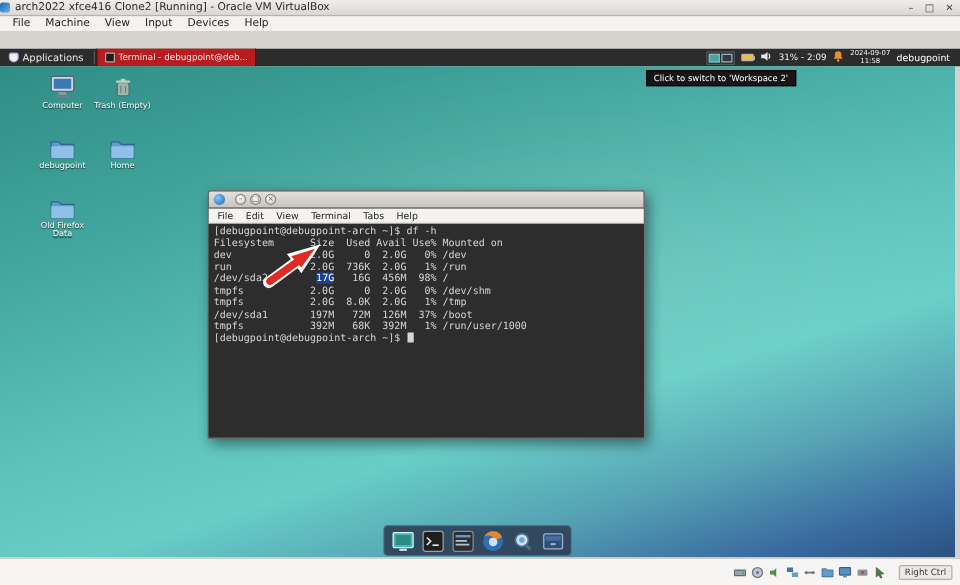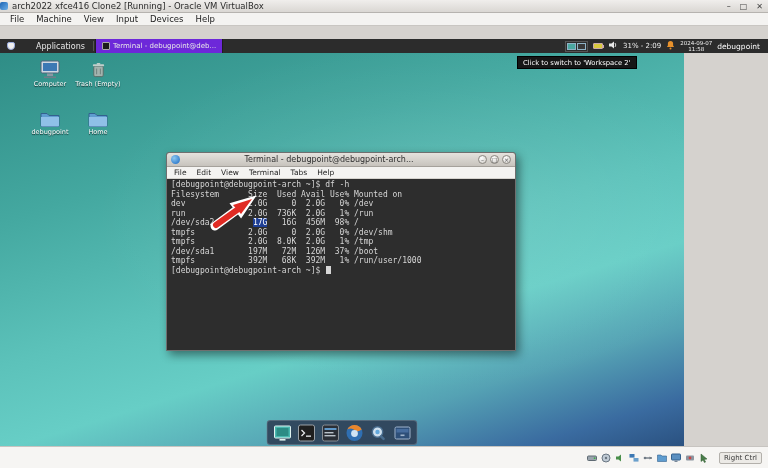--- a/index.html
+++ b/index.html
@@ -9,39 +9,39 @@
   
   .titlebar{position:absolute;left:0;top:0;width:768px;height:13px;background:linear-gradient(#f0eeec,#dad7d3);border-bottom:1px solid #b6b3af;display:flex;align-items:center;justify-content:flex-start;font-size:8.5px;color:#2b2b2b}
   .titlebar .vmicon{width:8px;height:8px;border-radius:2px;background:linear-gradient(135deg,#1b64b4,#6fb0e8);margin-right:4px;flex:0 0 auto}
   .controls{position:absolute;right:5px;top:0;height:13px;display:flex;gap:9px;align-items:center;font-size:8px;color:#444}
   .controls span{cursor:default;line-height:13px}
   .menubar{position:absolute;left:0;top:13px;width:768px;height:13px;background:#f4f3f1;border-bottom:1px solid #c9c6c2;display:flex;align-items:center;padding-left:4px;font-size:8.5px;color:#222}
   .vmenu-item{padding:0 6px;height:100%;display:flex;align-items:center}
 
   
   .panel{position:absolute;left:0;top:39px;width:768px;height:14px;background:#2c2c2c;display:flex;align-items:center;color:#e8e8e8;font-size:8px}
-  .applications{display:flex;align-items:center;gap:21px;padding:12px 7px;height:100%}
+  .applications{display:flex;align-items:center;gap:3px;padding:12px 7px;height:100%}
   .app-icon{width:8px;height:8px;border-radius:2px 2px 4px 4px;background:#f0f0f0;border:1px solid #9ad}
   .psep{width:1px;height:10px;background:#555;margin:0 1px}
-  .winbtn{display:flex;align-items:center;gap:3px;height:100%;padding:0 6px;background:#6d28d9;border-left:1px solid #1e1e1e;border-right:1px solid #1e1e1e;max-width:130px;white-space:nowrap;overflow:hidden;font-size:7px}
+  .winbtn{display:flex;align-items:center;gap:3px;height:100%;padding:0 6px;background:#b91c1c;border-left:1px solid #1e1e1e;border-right:1px solid #1e1e1e;max-width:130px;white-space:nowrap;overflow:hidden;font-size:7px}
   .winbtn .tico{width:8px;height:8px;background:#1c1c1c;border:1px solid #aaa;border-radius:1px;flex:0 0 auto}
   .panel-right{margin-left:auto;display:flex;align-items:center;gap:5px;padding-right:5px;height:100%}
   .pager{display:flex;gap:1px;padding:1px;border:1px solid #555}
   .ws{width:9px;height:7px;border:1px solid #8fb3c6}
   .ws-active{background:#4aa7a0}
   .ws-inactive{background:#383838}
   .batt{width:10px;height:6px;border:1px solid #caa;background:#d9c93e;border-radius:1px;position:relative}
   .batt:after{content:"";position:absolute;right:-2px;top:1px;width:2px;height:3px;background:#caa}
   .ptext{font-size:7px;color:#f0f0f0;white-space:nowrap}
   .clock{display:flex;flex-direction:column;align-items:center;line-height:6px}
   .clock div{font-size:5.5px;color:#f2f2f2}
   .user{font-size:7.5px;color:#fff;padding-right:3px}
 
   
-  .desktop{position:absolute;left:0;top:53px;width:684px;height:393px;background:
+  .desktop{position:absolute;left:0;top:53px;width:764px;height:393px;background:
     radial-gradient(ellipse at 62% 42%, rgba(255,255,255,.10), transparent 55%),
     linear-gradient(163deg,#2f8d86 0%,#44a8a0 28%,#5cc2ba 52%,#67cec6 66%,#55a2b4 80%,#3a6ba0 92%,#2a5180 100%)}
   .dicons{position:absolute;left:26px;top:6px;display:grid;grid-template-columns:48px 48px;grid-auto-rows:48px}
   .dicon{width:48px;display:flex;flex-direction:column;align-items:center;cursor:default}
   .dicon-img{height:20px;display:flex;align-items:flex-end;justify-content:center}
   .dicon-label{font-size:6.5px;color:#fff;text-shadow:0 1px 1px rgba(0,0,0,.75);text-align:center;line-height:7px;margin-top:2px;max-width:46px}
 
   
   .tooltip{position:absolute;left:517px;top:56px;background:#161616;color:#fff;border:1px solid #000;font-size:6.8px;padding:1.5px 5px;white-space:nowrap;z-index:30}
 
@@ -162,26 +162,34 @@
         </div>
         <div class="dicon">
           <div class="dicon-img">
             <svg width="20" height="16" viewBox="0 0 20 16">
               <path d="M1 2.5 h6 l2 2 h10 v10 a1 1 0 0 1 -1 1 h-16 a1 1 0 0 1 -1 -1 z" fill="#5e9ccf" stroke="#33618e"></path>
               <path d="M1 6 h18 v8.5 a1 1 0 0 1 -1 1 h-16 a1 1 0 0 1 -1 -1 z" fill="#8fc0e8"></path>
             </svg>
           </div>
           <div class="dicon-label">Home</div>
         </div>
+        <div class="dicon">
+          <div class="dicon-img">
+            <svg width="20" height="16" viewBox="0 0 20 16">
+              <path d="M1 2.5 h6 l2 2 h10 v10 a1 1 0 0 1 -1 1 h-16 a1 1 0 0 1 -1 -1 z" fill="#5e9ccf" stroke="#33618e"></path>
+              <path d="M1 6 h18 v8.5 a1 1 0 0 1 -1 1 h-16 a1 1 0 0 1 -1 -1 z" fill="#8fc0e8"></path>
+            </svg>
+          </div>
+          <div class="dicon-label">Old Firefox Data</div>
+        </div>
       </div>
 
     <div class="twindow" style="left:166px;top:99px">
       <div class="ttitle">
         <span class="ticon"></span>
-        <span class="ttext">Terminal - debugpoint@debugpoint-arch...</span>
         <span class="tbtns">
           <span class="tbtn">–</span>
           <span class="tbtn">□</span>
           <span class="tbtn">×</span>
         </span>
       </div>
       <div class="tmenu">
           <span class="tmenu-item">File</span>
           <span class="tmenu-item">Edit</span>
           <span class="tmenu-item">View</span>

